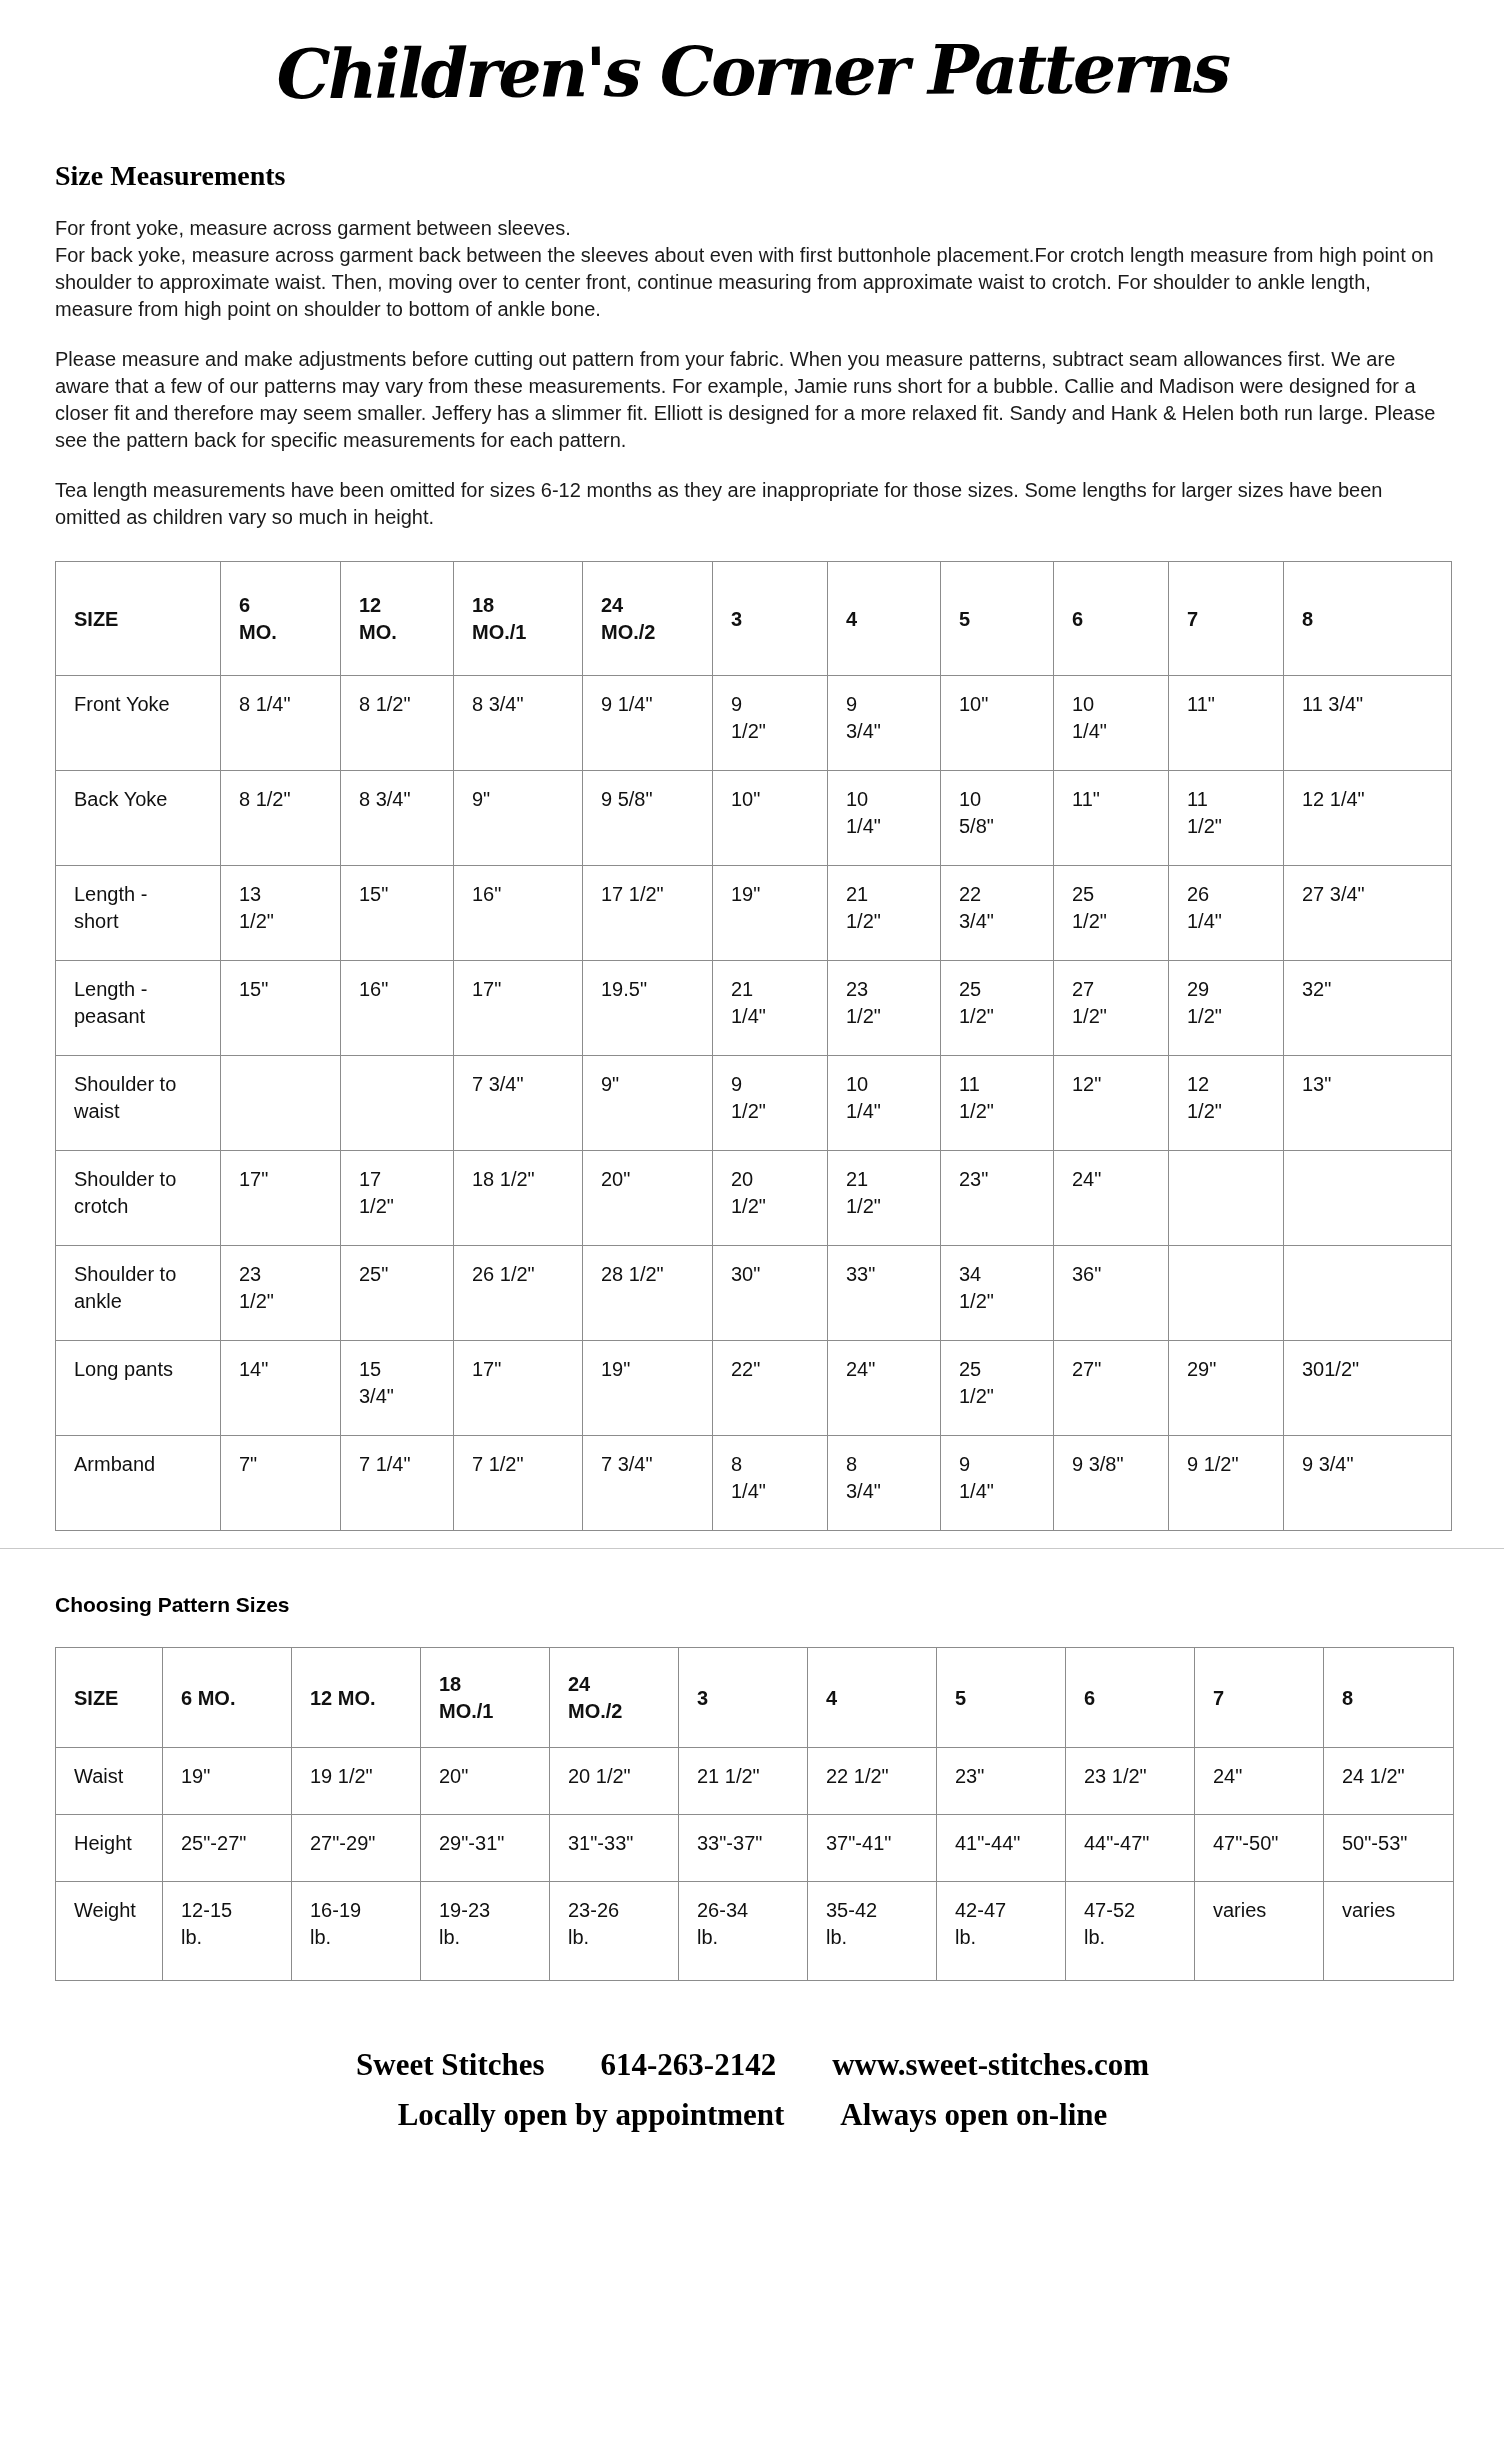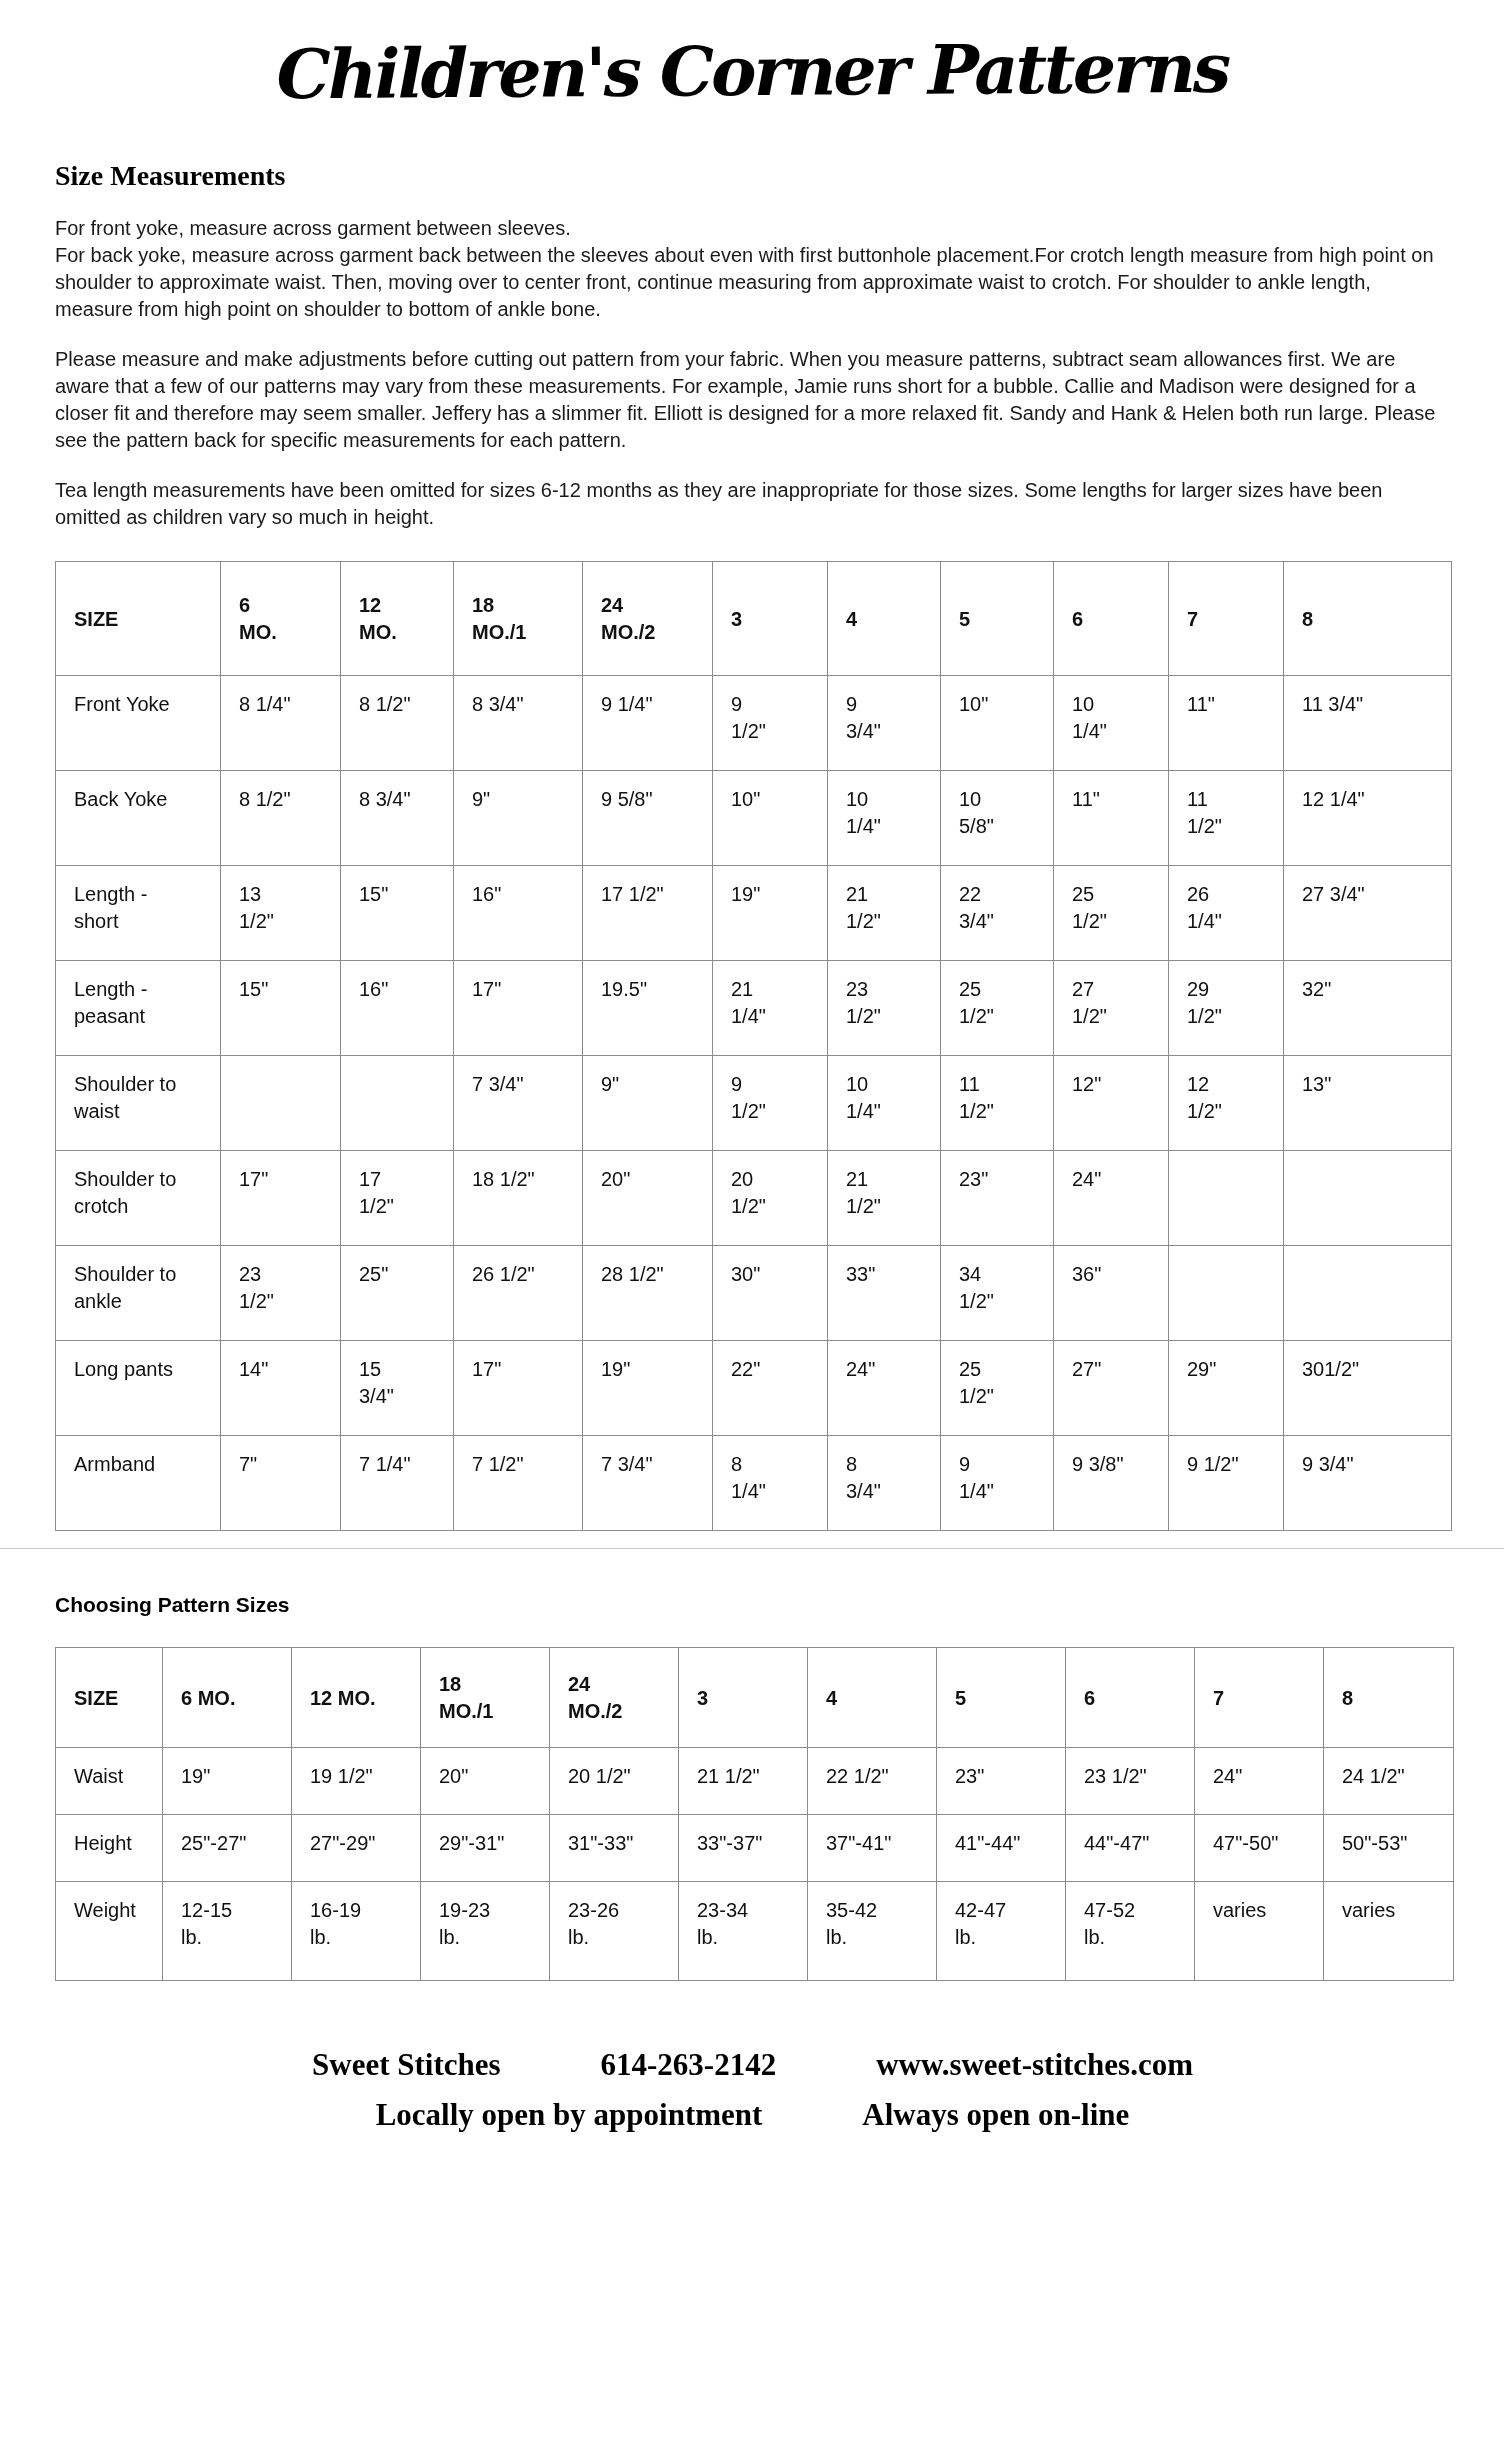--- a/index.html
+++ b/index.html
@@ -88,21 +88,21 @@
   .footer {
     margin-top: 66px;
     font-family: "Liberation Serif", "DejaVu Serif", serif;
     font-weight: 700;
     font-size: 31px;
     color: #000;
   }
   .footer-row {
     display: flex;
     justify-content: center;
-    gap: 100px;
+    gap: 56px;
   }
   .footer-row + .footer-row { margin-top: 13.3px; }
 </style>
 </head>
 <body>
 
 <div class="page">
 
   <div class="logo">Children's Corner Patterns</div>
 
@@ -368,21 +368,21 @@
         <tr>
           <td>Weight</td>
           <td>12-15
 lb.</td>
           <td>16-19
 lb.</td>
           <td>19-23
 lb.</td>
           <td>23-26
 lb.</td>
-          <td>23-34
+          <td>26-34
 lb.</td>
           <td>35-42
 lb.</td>
           <td>42-47
 lb.</td>
           <td>47-52
 lb.</td>
           <td>varies</td>
           <td>varies</td>
         </tr>

